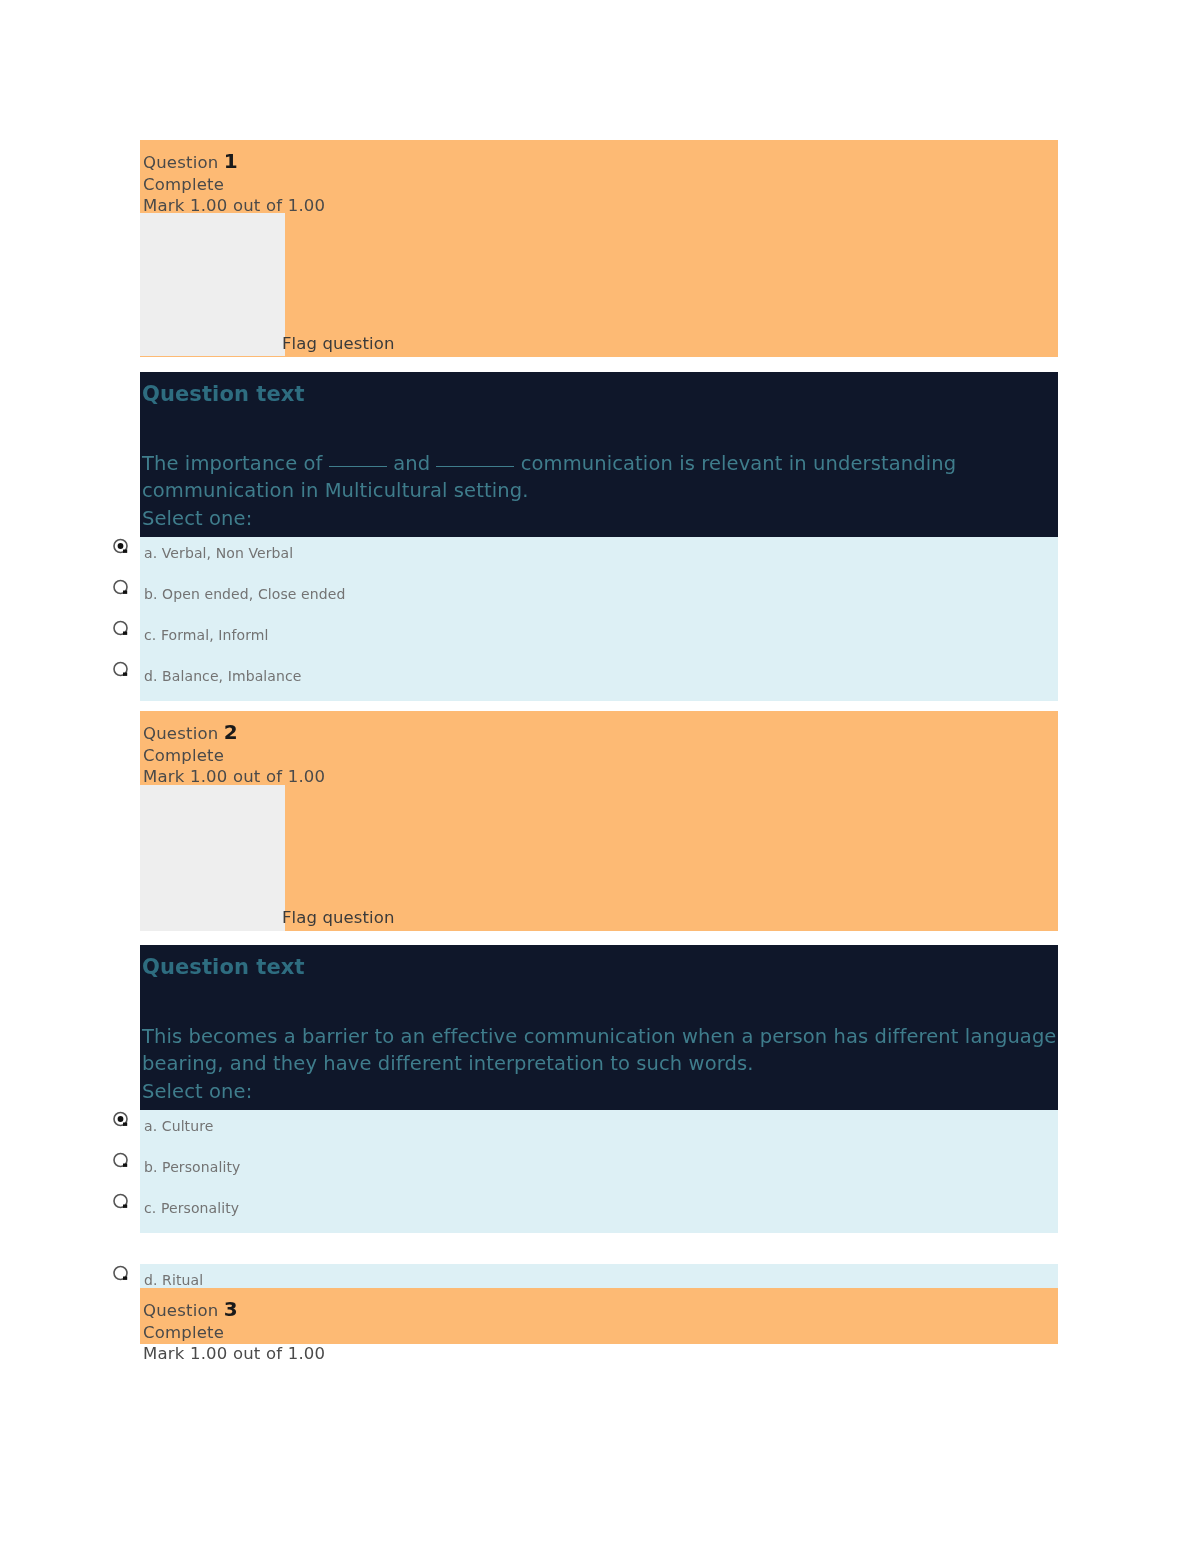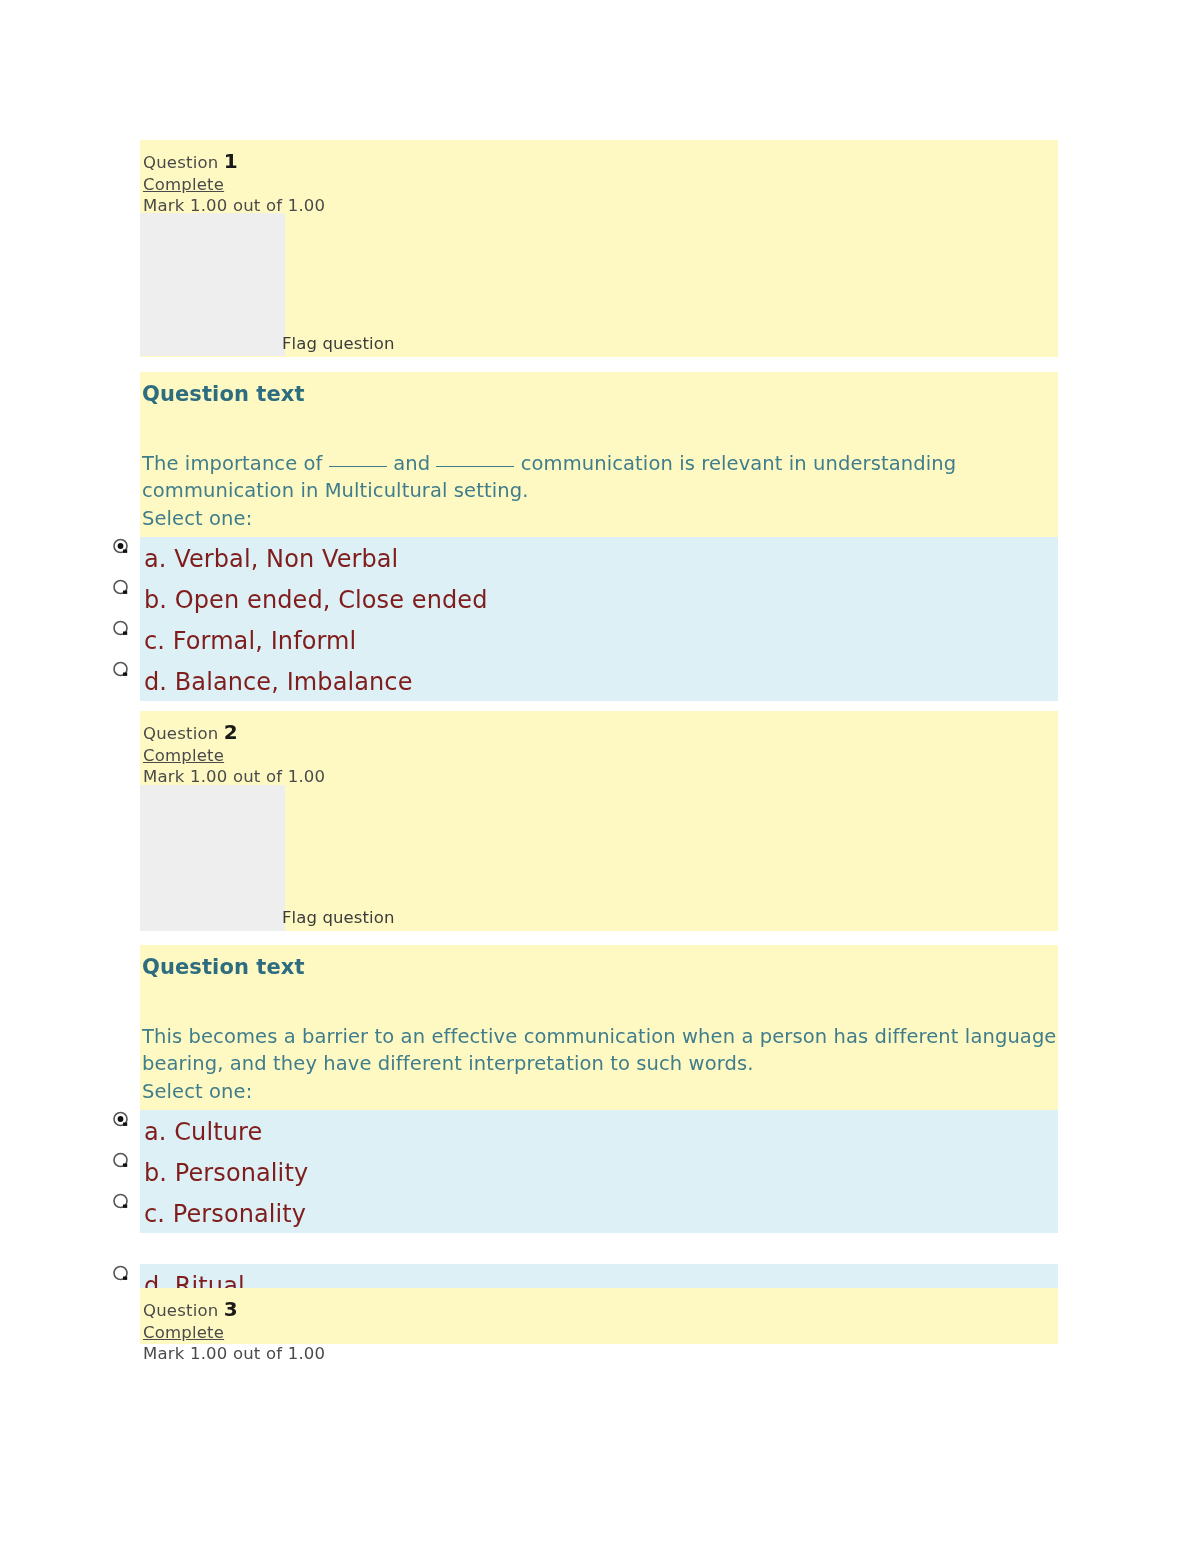--- a/index.html
+++ b/index.html
@@ -23,21 +23,21 @@
     width: 1200px;
     height: 1553px;
     background: #ffffff;
   }
 
   
   .qblock {
     position: absolute;
     left: 140px;
     width: 918px;
-    background: #fef9c3;
+    background: #fdba74;
     box-sizing: border-box;
   }
   .qblock .qinfo {
     position: absolute;
     left: 0px;
     top: 0px;
     padding: 11px 0 0 3px;
     line-height: 21.5px;
   }
   .qno {
@@ -50,21 +50,20 @@
     font-size: 20px;
     font-weight: bold;
     color: #1a1a1a;
     vertical-align: baseline;
   }
   .qstate {
     font-size: 16.5px;
     color: #4a4a4a;
     white-space: nowrap;
     letter-spacing: .2px;
-    text-decoration: underline;
   }
   .qmark {
     font-size: 16.5px;
     color: #4a4a4a;
     white-space: nowrap;
     letter-spacing: .2px;
   }
   
   .qblock .lightpanel {
     position: absolute;
@@ -78,21 +77,21 @@
     color: #3b3b3b;
     white-space: nowrap;
     letter-spacing: .1px;
   }
 
   
   .tblock {
     position: absolute;
     left: 140px;
     width: 918px;
-    background: #fef9c3;
+    background: #0f172a;
     box-sizing: border-box;
   }
   .tblock .qtheading {
     position: absolute;
     left: 2px;
     top: 10px;
     font-size: 21px;
     font-weight: bold;
     color: #2e6d80;
     letter-spacing: .1px;
@@ -150,22 +149,22 @@
     position: absolute;
     left: 4px;
     top: 1px;
     width: 17px;
     height: 17px;
   }
   .optrow .optlabel {
     position: absolute;
     left: 36px;
     top: 8px;
-    font-size: 24px;
-    color: #7f1d1d;
+    font-size: 14px;
+    color: #737373;
     letter-spacing: .1px;
     white-space: nowrap;
   }
 
   
   .radio svg { display: block; }
 </style>
 </head>
 <body>
 

